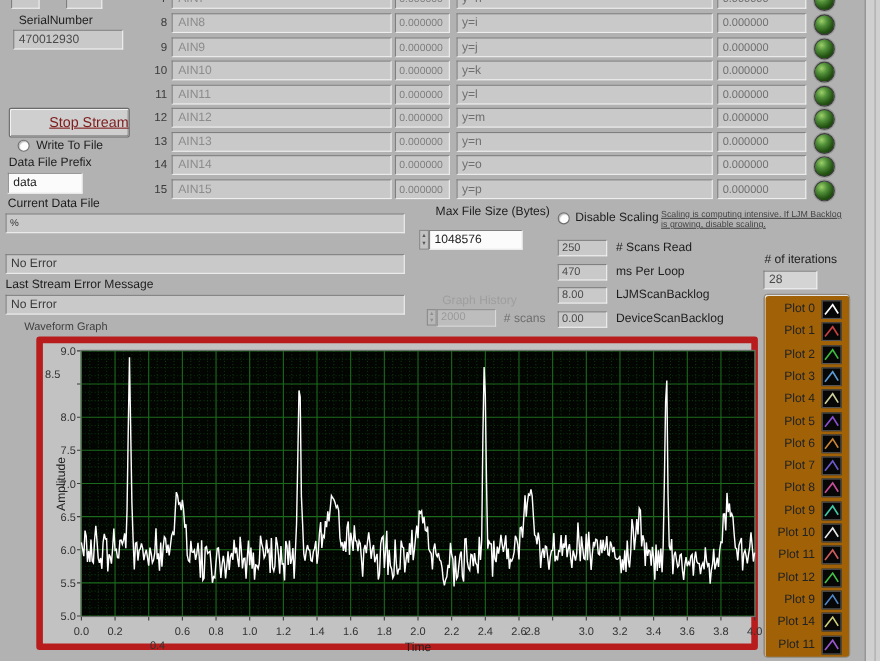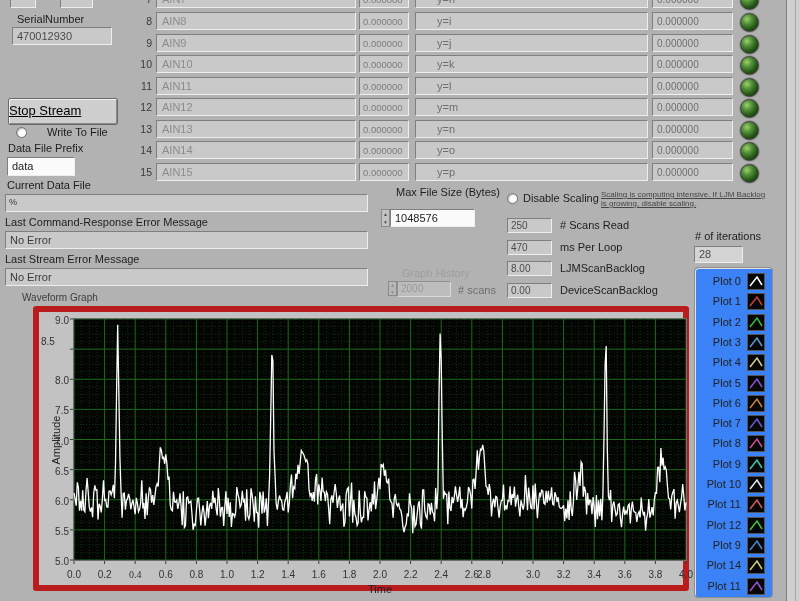--- a/index.html
+++ b/index.html
@@ -12,44 +12,44 @@
   .whitebox{background:#fbfbfb;border-top:1px solid #7f7f7f;border-left:1px solid #7f7f7f;
     border-bottom:1px solid #eeeeee;border-right:1px solid #eeeeee;box-sizing:border-box;}
   .boxtext{font-size:11px;color:#4a4a4a;line-height:16px;padding-left:4px;white-space:nowrap;overflow:hidden;}
   .rowsclip{position:absolute;left:0;top:0;width:800px;height:192px;overflow:hidden;}
   .rownum{font-size:10.5px;color:#3a3a3a;text-align:right;width:24px;}
   .namebox{width:200px;height:18px;}
   .namebox span{font-size:11px;color:#8c8c8c;line-height:17px;padding-left:5px;display:block;}
   .valbox1{width:50px;height:18px;}
   .valbox1 span{font-size:9.5px;color:#7d7d7d;line-height:17px;padding-left:3px;display:block;}
   .ybox{width:233px;height:18px;}
-  .ybox span{font-size:11px;color:#6f6f6f;line-height:17px;padding-left:21px;display:block;}
+  .ybox span{font-size:11px;color:#6f6f6f;line-height:17px;padding-left:4px;display:block;}
   .valbox2{width:81px;height:18px;}
   .valbox2 span{font-size:10px;color:#6f6f6f;line-height:17px;padding-left:4px;display:block;}
   .led{width:19px;height:19px;border-radius:50%;border:1px solid #3c3c3c;box-sizing:border-box;
     background:radial-gradient(circle at 35% 30%, #9ed06a 0%, #52913a 30%, #235212 65%, #142f0b 100%);
     box-shadow:0 0 0 1px #999;}
   .stopbtn{background:#cfcfcf;border:1px solid #6a6a6a;border-radius:2px;
     box-shadow:inset 1px 1px 0 #f2f2f2, inset -1px -1px 0 #8a8a8a;
-    font-size:13px;color:#000000;text-decoration:underline;text-align:left;line-height:23px;cursor:pointer;}
+    font-size:13px;color:#7f1d1d;text-decoration:underline;text-align:right;line-height:23px;cursor:pointer;}
   .radio{width:11px;height:11px;border-radius:50%;background:#fdfdfd;border:1px solid #6e6e6e;box-sizing:border-box;
     box-shadow:inset 1px 1px 1px #bbb;}
   .note{font-size:8px;color:#454545;line-height:9px;text-decoration:underline;}
   .spinner{width:9px;height:18px;background:#c3c3c3;border:1px solid #8a8a8a;box-sizing:border-box;
     font-size:5px;color:#555;text-align:center;line-height:8px;}
   .statval{width:45px;height:15px;}
   .statval span{font-size:10px;color:#4a4a4a;line-height:13px;padding-left:3px;display:block;}
   .disabled-lbl{font-size:11px;color:#9e9e9e;white-space:nowrap;}
   .disabled-box{background:#bdbdbd;border-top:1px solid #909090;border-left:1px solid #909090;
     border-bottom:1px solid #d9d9d9;border-right:1px solid #d9d9d9;box-sizing:border-box;}
   .disabled-box span{font-size:10px;color:#9a9a9a;line-height:14px;padding-left:3px;display:block;}
   .graphpanel{left:33px;top:306px;width:656px;height:285px;background:#c2c2c2;border:6px solid #b91c1c;
     border-radius:3px;box-sizing:border-box;}
   .ticklbl{position:absolute;font-size:10px;color:#333;}
-  .legendpanel{left:694px;top:267px;width:79px;height:331px;background:#3b82f6;border:1px solid #8f8f8f;
+  .legendpanel{left:694px;top:267px;width:79px;height:331px;background:#a16207;border:1px solid #8f8f8f;
     border-radius:4px;box-shadow:inset 1px 1px 0 #e2e2e2;box-sizing:border-box;}
   .legend-row{position:absolute;left:0;width:77px;height:20px;cursor:pointer;}
   .legend-row .ll{position:absolute;left:0;top:3px;width:46px;text-align:right;font-size:11px;color:#222;}
   .legend-row .sw{position:absolute;left:52px;top:1px;width:18px;height:17px;background:#070707;border:1px solid #555;box-sizing:border-box;}
   .rightstrip{left:786px;top:0;width:14px;height:601px;background:#d0d0d0;border-left:1px solid #7e7e7e;box-sizing:border-box;}
   .rightstrip .inner{position:absolute;left:8px;top:0;width:1px;height:601px;background:#a8a8a8;}
 </style>
 </head>
 <body>
 
@@ -206,33 +206,32 @@
     </div>
 
   <div class="abs lbl" style="left:17px;top:13px;">SerialNumber</div>
   <div class="abs sunken" style="left:12px;top:27px;width:100px;height:18px;">
     <div class="boxtext">470012930</div>
   </div>
 
   <div class="abs stopbtn" style="left:8px;top:98px;width:108px;height:25px;">Stop Stream</div>
 
   <div class="abs radio" style="left:16px;top:127px;"></div>
-  <div class="abs lbl" style="left:47px;top:126px;">Write To File</div>
+  <div class="abs lbl" style="left:33px;top:126px;">Write To File</div>
 
   <div class="abs lbl" style="left:8px;top:142px;">Data File Prefix</div>
   <div class="abs whitebox" style="left:7px;top:157px;width:68px;height:19px;">
     <div class="boxtext" style="color:#222;line-height:17px;">data</div>
   </div>
 
   <div class="abs lbl" style="left:7px;top:179px;">Current Data File</div>
   <div class="abs sunken" style="left:5px;top:194px;width:363px;height:18px;">
     <span class="abs" style="left:3px;top:2px;font-size:9px;color:#333;">%</span>
   </div>
 
-  <div class="abs lbl" style="left:5px;top:216px;">Last Command-Response Error Message</div>
   <div class="abs sunken" style="left:5px;top:231px;width:363px;height:18px;">
     <div class="boxtext" style="color:#3a3a3a;">No Error</div>
   </div>
 
   <div class="abs lbl" style="left:5px;top:253px;">Last Stream Error Message</div>
   <div class="abs sunken" style="left:5px;top:268px;width:363px;height:18px;">
     <div class="boxtext" style="color:#3a3a3a;">No Error</div>
   </div>
 
   <div class="abs lbl" style="left:396px;top:186px;">Max File Size (Bytes)</div>
@@ -446,21 +445,21 @@
         <div class="ticklbl" style="left: 2px; top: 93.375px; width: 28px; text-align: right;">7.5</div>
         <div class="ticklbl" style="left: 2px; top: 123.5px; width: 28px; text-align: right;">7.0</div>
         <div class="ticklbl" style="left: 2px; top: 153.625px; width: 28px; text-align: right;">6.5</div>
         <div class="ticklbl" style="left: 2px; top: 183.75px; width: 28px; text-align: right;">6.0</div>
         <div class="ticklbl" style="left: 2px; top: 213.875px; width: 28px; text-align: right;">5.5</div>
         <div class="ticklbl" style="left: 2px; top: 244px; width: 28px; text-align: right;">5.0</div>
       </div>
     <div id="xlabels-host">
         <div class="ticklbl" style="left: 20px; top: 257px; width: 30px; text-align: center;">0.0</div>
         <div class="ticklbl" style="left: 50.6px; top: 257px; width: 30px; text-align: center;">0.2</div>
-        <div class="ticklbl" style="left: 81.2px; top: 257px; width: 30px; text-align: center; font-family: Liberation Serif, serif;">0.4</div>
+        <div class="ticklbl" style="left: 81.2px; top: 270px; width: 30px; text-align: right;">0.4</div>
         <div class="ticklbl" style="left: 111.8px; top: 257px; width: 30px; text-align: center;">0.6</div>
         <div class="ticklbl" style="left: 142.4px; top: 257px; width: 30px; text-align: center;">0.8</div>
         <div class="ticklbl" style="left: 173px; top: 257px; width: 30px; text-align: center;">1.0</div>
         <div class="ticklbl" style="left: 203.6px; top: 257px; width: 30px; text-align: center;">1.2</div>
         <div class="ticklbl" style="left: 234.2px; top: 257px; width: 30px; text-align: center;">1.4</div>
         <div class="ticklbl" style="left: 264.8px; top: 257px; width: 30px; text-align: center;">1.6</div>
         <div class="ticklbl" style="left: 295.4px; top: 257px; width: 30px; text-align: center;">1.8</div>
         <div class="ticklbl" style="left: 326px; top: 257px; width: 30px; text-align: center;">2.0</div>
         <div class="ticklbl" style="left: 356.6px; top: 257px; width: 30px; text-align: center;">2.2</div>
         <div class="ticklbl" style="left: 387.2px; top: 257px; width: 30px; text-align: center;">2.4</div>

